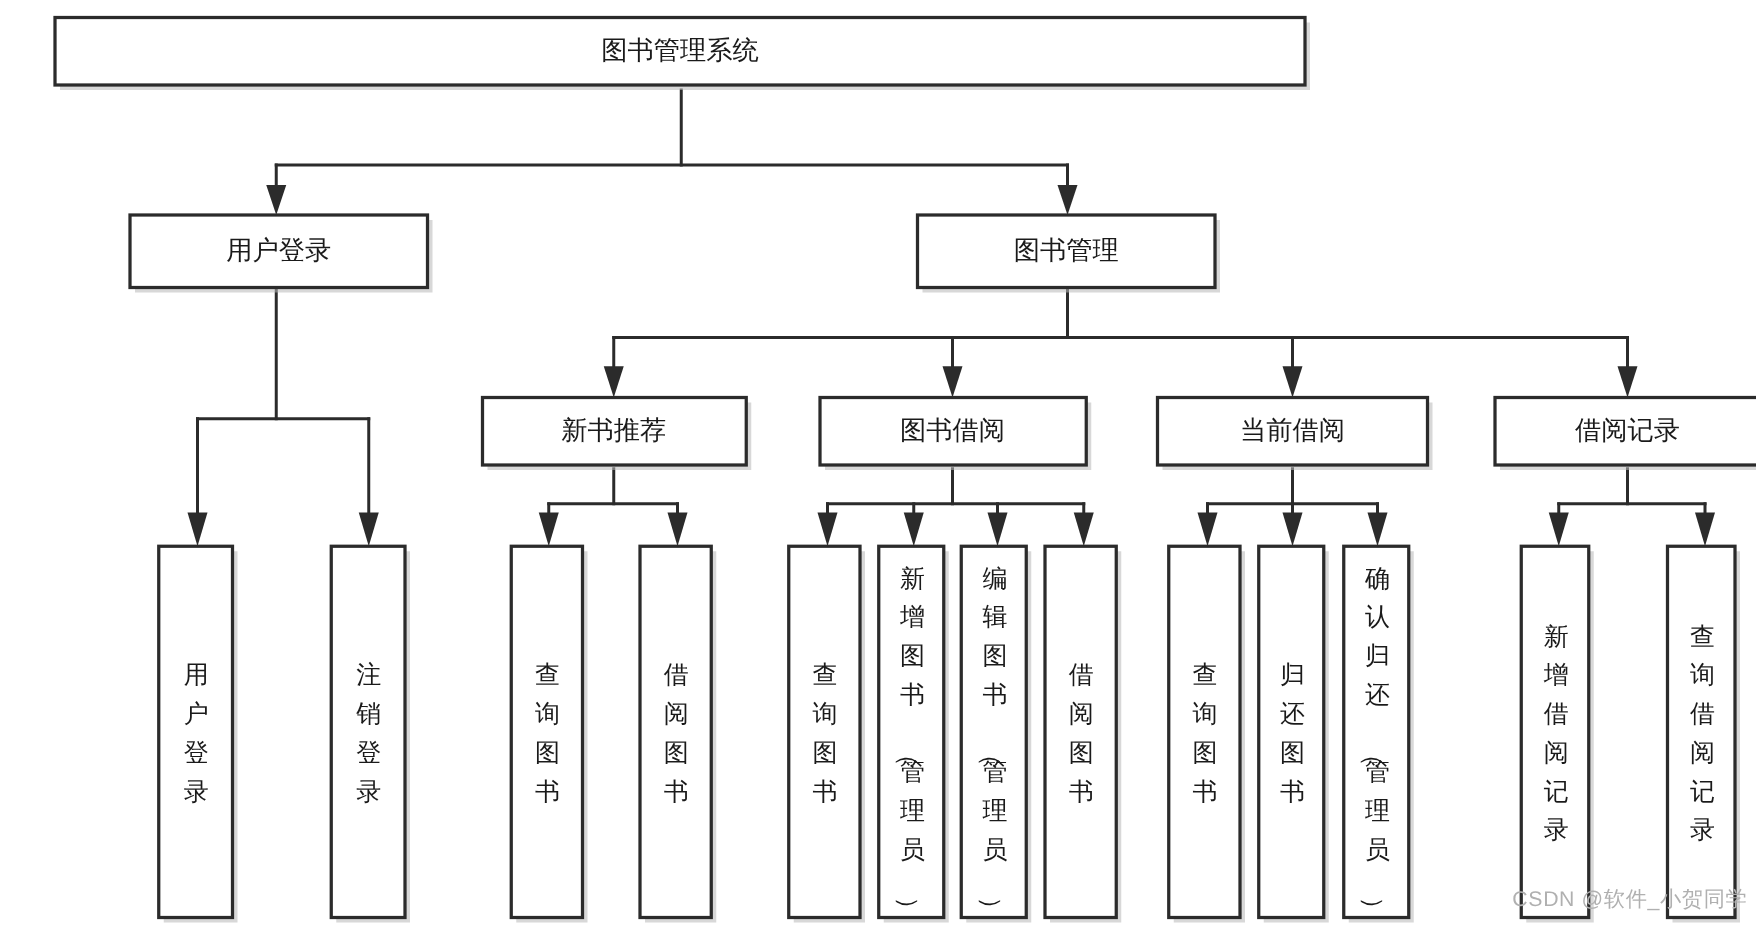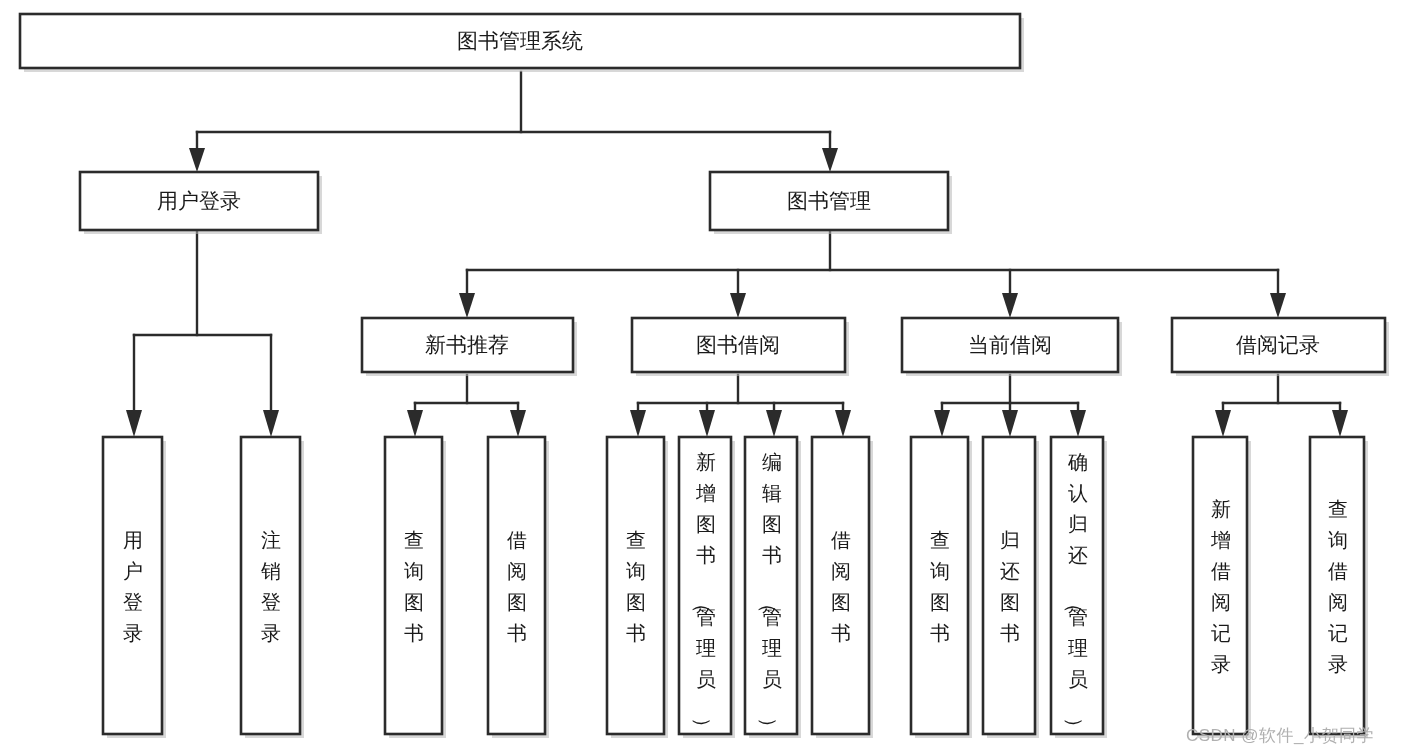--- a/index.html
+++ b/index.html
@@ -12,20 +12,21 @@
     width: 1405px;
     height: 747px;
     font-family: "Liberation Sans", "DejaVu Sans", sans-serif;
     overflow: hidden;
     position: relative;
   }
   #diagram-root {
     position: relative;
     width: 1382px;
     height: 747px;
+    margin-left: 24px;
   }
   svg#flowchart {
     position: absolute;
     top: 0;
     left: 0;
     width: 1405px;
     height: 747px;
     display: block;
   }
   .node-rect {
@@ -55,21 +56,21 @@
   }
   .node-label-vertical {
     fill: #1a1a1a;
     font-family: "Liberation Sans", "DejaVu Sans", sans-serif;
     font-size: 20px;
     text-anchor: middle;
   }
   .watermark {
     position: absolute;
     right: 8px;
-    bottom: 0;
+    bottom: 16px;
     font-family: "Liberation Sans", "DejaVu Sans", sans-serif;
     font-size: 17px;
     color: #b0b0b0;
     letter-spacing: 0.5px;
     white-space: nowrap;
     user-select: none;
   }
 </style>
 </head>
 <body>

